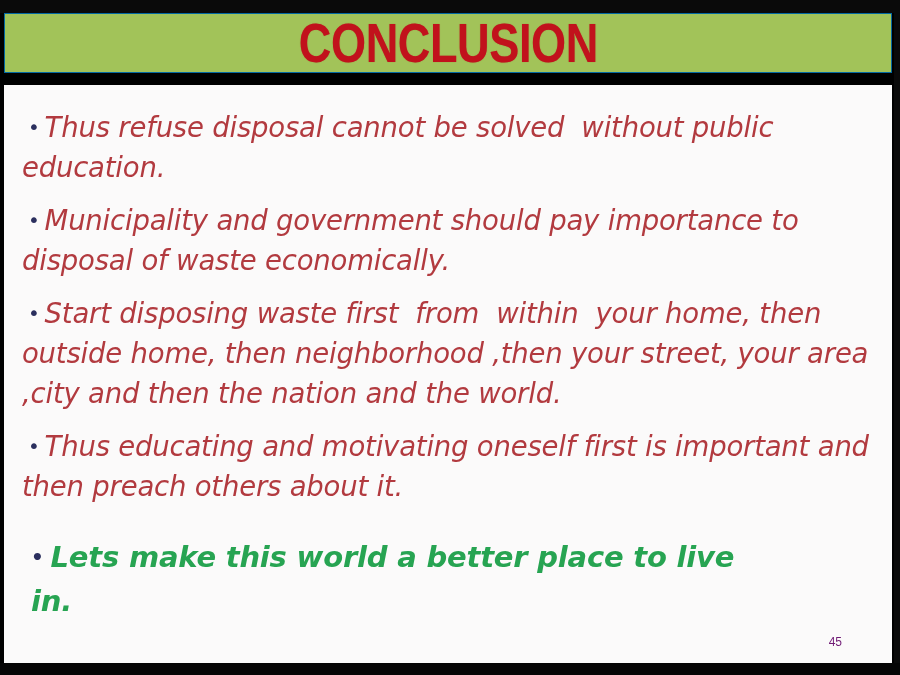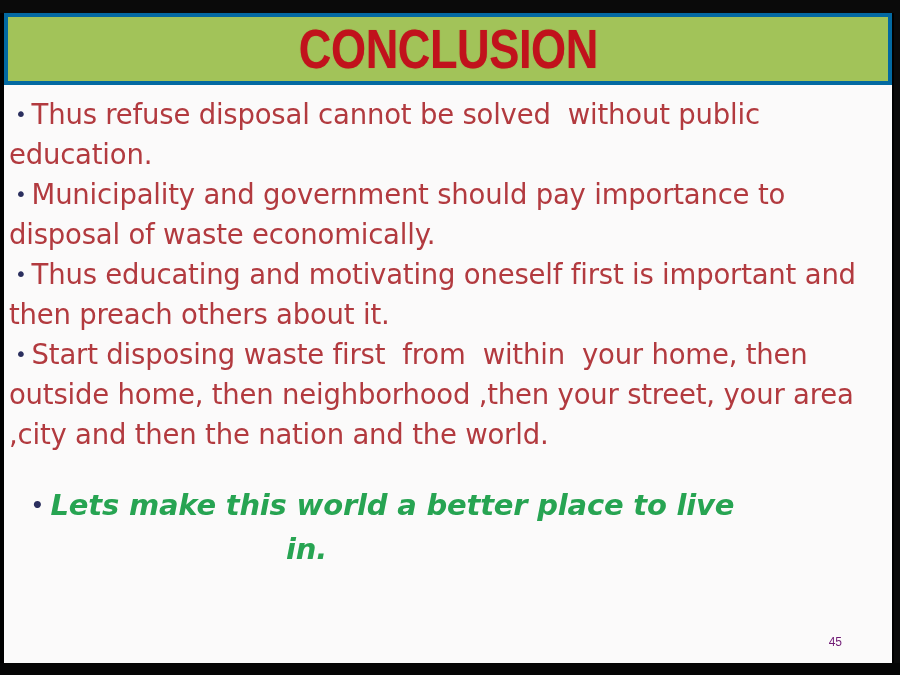--- a/index.html
+++ b/index.html
@@ -47,23 +47,23 @@
     height: 675px;
     background: #0a0a0a;
   }
 
   
   #title-band {
     position: absolute;
     top: 13px;
     left: 4px;
     width: 888px;
-    height: 72px;
+    height: 60px;
     background: #a2c359;
-    border: 4px solid #0369a1;
+    border: 1px solid #0369a1;
     box-sizing: border-box;
     display: flex;
     align-items: center;
     justify-content: center;
   }
   #title-text {
     font-family: "Liberation Sans", sans-serif;
     font-weight: bold;
     font-size: 55px;
     line-height: 1;
@@ -87,25 +87,26 @@
     padding: 9px 10px 0 5px;
   }
 
   .bullet-block {
     position: relative;
     color: #b23a3f;
     font-family: "DejaVu Sans", sans-serif;
     font-size: 27.5px;
     line-height: 40px;
     letter-spacing: -0.2px;
-    margin: 0;
+    margin: 13px;
     padding: 0;
     text-indent: 0;
     white-space: pre-wrap;
     word-spacing: 0px;
+    font-style: italic;
   }
   .bullet-block .dot {
     color: #2b2f5e;
     font-size: 20px;
     line-height: 40px;
     vertical-align: 3px;
     padding-right: 5px;
     padding-left: 6px;
   }
 
@@ -124,21 +125,20 @@
   }
   #final-block .dot {
     color: #2b2f5e;
     font-size: 20px;
     font-weight: bold;
     vertical-align: 3px;
     padding-right: 7px;
   }
   #final-line-2 {
     display: block;
-    text-align: center;
     padding-right: 300px;
   }
 
   
   #page-number {
     position: absolute;
     right: 50px;
     bottom: 14px;
     font-family: "Liberation Sans", sans-serif;
     font-size: 12px;
@@ -157,23 +157,23 @@
     <div id="title-text">CONCLUSION</div>
   </div>
 
   <div id="content">
 
     <p class="bullet-block"><span class="dot">•</span><span>Thus refuse disposal cannot be solved  without public education.</span></p>
 
 
     <p class="bullet-block"><span class="dot">•</span><span>Municipality and government should pay importance to disposal of waste economically.</span></p>
 
+    <p class="bullet-block"><span class="dot">•</span><span>Start disposing waste first  from  within  your home, then outside home, then neighborhood ,then your street, your area ,city and then the nation and the world.</span></p>
+
     <p class="bullet-block"><span class="dot">•</span><span>Thus educating and motivating oneself first is important and then preach others about it.</span></p>
-
-    <p class="bullet-block"><span class="dot">•</span><span>Start disposing waste first  from  within  your home, then outside home, then neighborhood ,then your street, your area ,city and then the nation and the world.</span></p>
 
     <p id="final-block"><span class="dot">•</span><span>Lets make this world a better place to live</span><span id="final-line-2">in.</span></p>
 
     <div id="page-number">45</div>
   </div>
 
   <div id="bottom-bar"></div>
 </div>
 
 </body></html>

